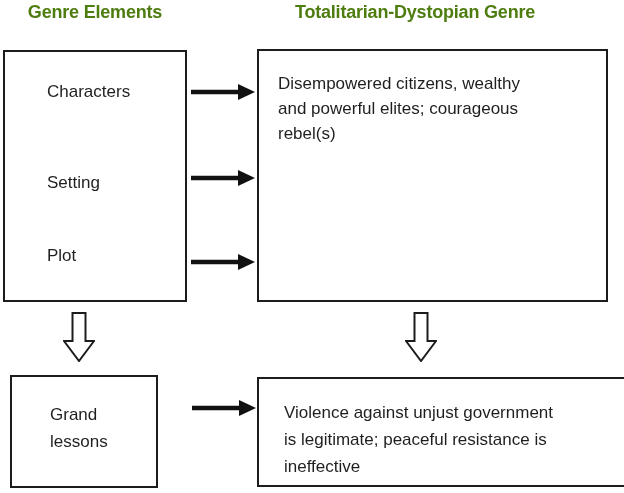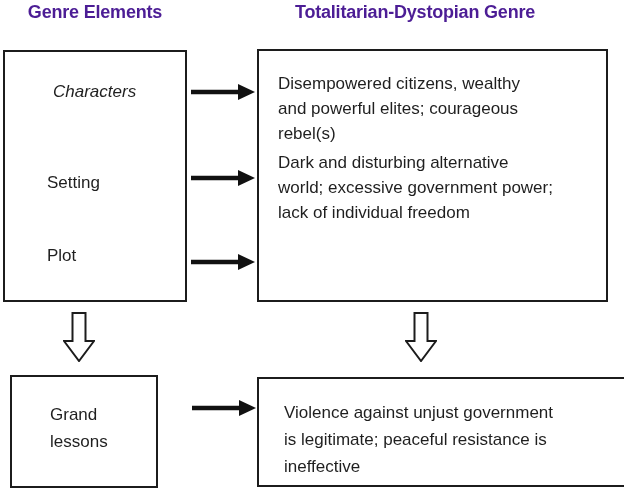--- a/index.html
+++ b/index.html
@@ -12,21 +12,21 @@
     color: #1f1f1f;
     overflow: hidden;
   }
   .abs { position: absolute; }
   .hdr {
     font-weight: bold;
     font-size: 18px;
     line-height: 20px;
     text-align: center;
     letter-spacing: -0.2px;
-    color: #4c1d95;
+    color: #4d7c0f;
   }
   .box {
     position: absolute;
     background: #ffffff;
     border: 2px solid #1c1c1c;
     box-sizing: border-box;
   }
   .lbl {
     position: absolute;
     font-size: 17px;
@@ -52,32 +52,29 @@
 </style>
 </head>
 <body>
 
 <div id="canvas">
 
   <div class="abs hdr" style="left:3px; top:2px; width:184px;">Genre Elements</div>
   <div class="abs hdr" style="left:257px; top:2px; width:316px;">Totalitarian-Dystopian Genre</div>
 
   <div class="box" style="left:3px; top:50px; width:184px; height:252px;">
-    <div class="lbl" style="left:48px; top:29px;font-style:italic;">Characters</div>
+    <div class="lbl" style="left:42px; top:29px;">Characters</div>
     <div class="lbl" style="left:42px; top:120px;">Setting</div>
     <div class="lbl" style="left:42px; top:193px;">Plot</div>
   </div>
 
   <div class="box" style="left:257px; top:49px; width:351px; height:253px;">
     <div class="para" style="left:19px; top:20px; width:320px;">Disempowered citizens, wealthy
 and powerful elites; courageous
 rebel(s)</div>
-    <div class="para" style="left:19px; top:99px; width:325px;">Dark and disturbing alternative
-world; excessive government power;
-lack of individual freedom</div>
   </div>
 
   <svg class="arrow-svg" style="left:190px; top:82px;" width="66" height="20" viewBox="0 0 66 20">
     <line x1="1" y1="10" x2="50" y2="10"></line>
     <polygon class="head" points="48,2 65,10 48,18"></polygon>
   </svg>
   <svg class="arrow-svg" style="left:190px; top:168px;" width="66" height="20" viewBox="0 0 66 20">
     <line x1="1" y1="10" x2="50" y2="10"></line>
     <polygon class="head" points="48,2 65,10 48,18"></polygon>
   </svg>

